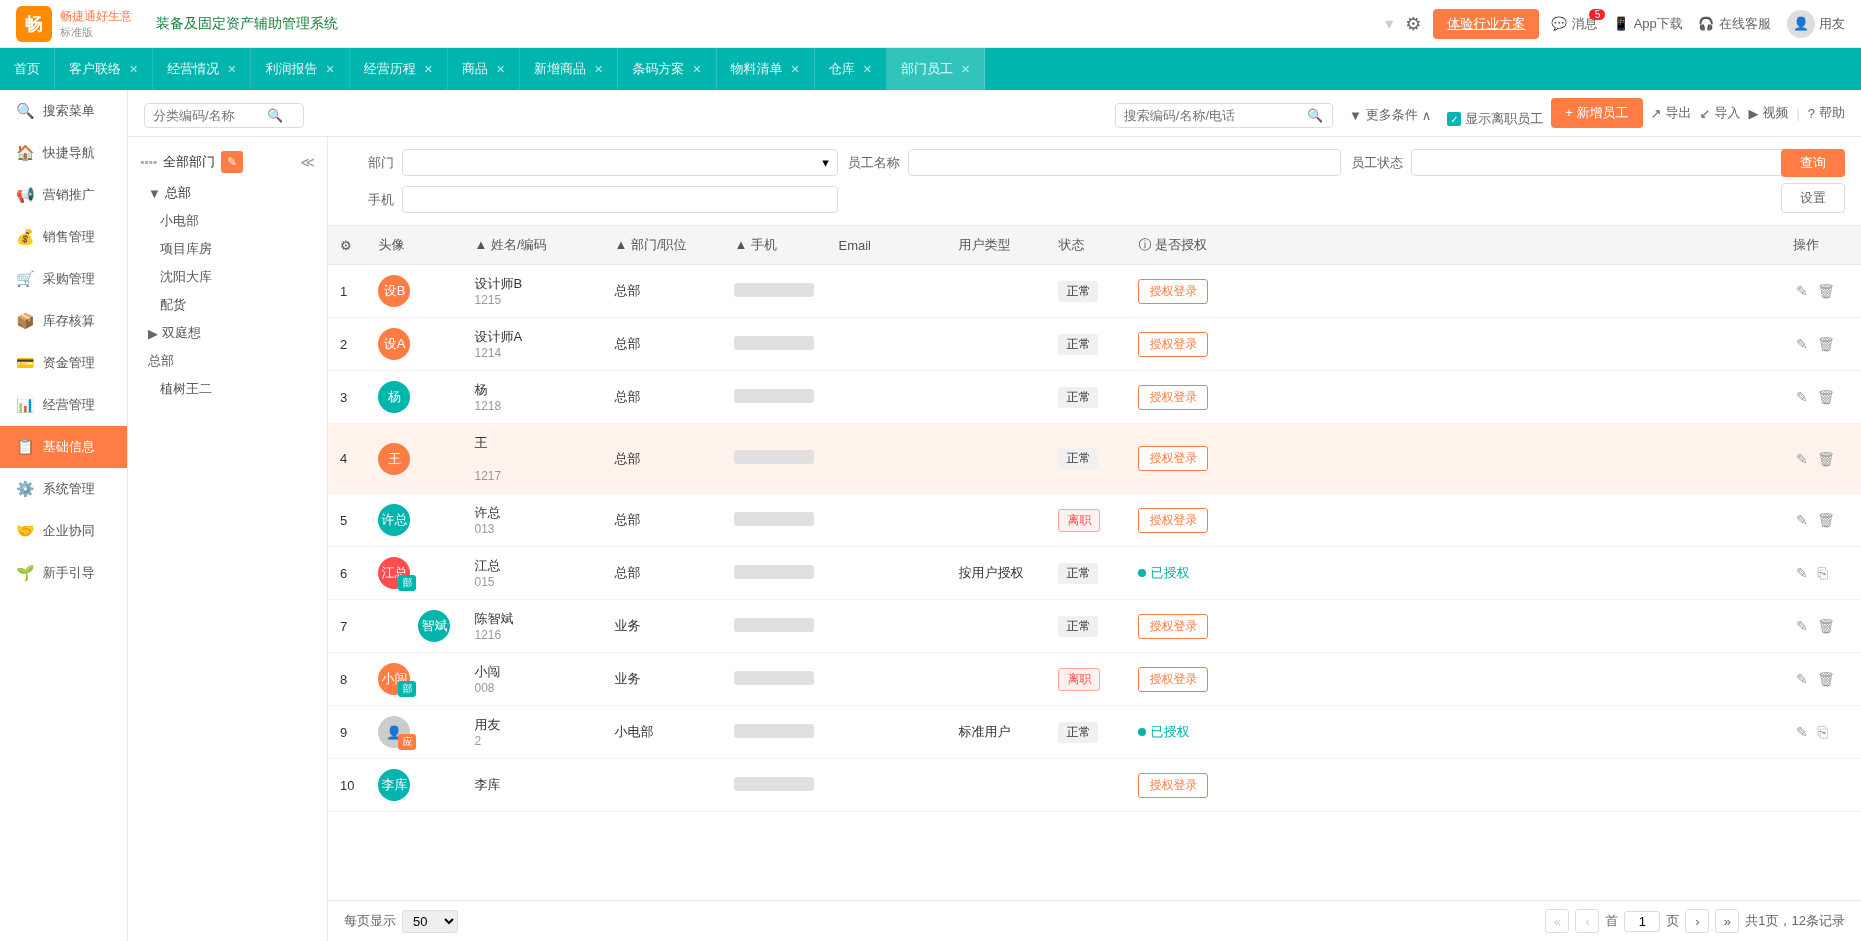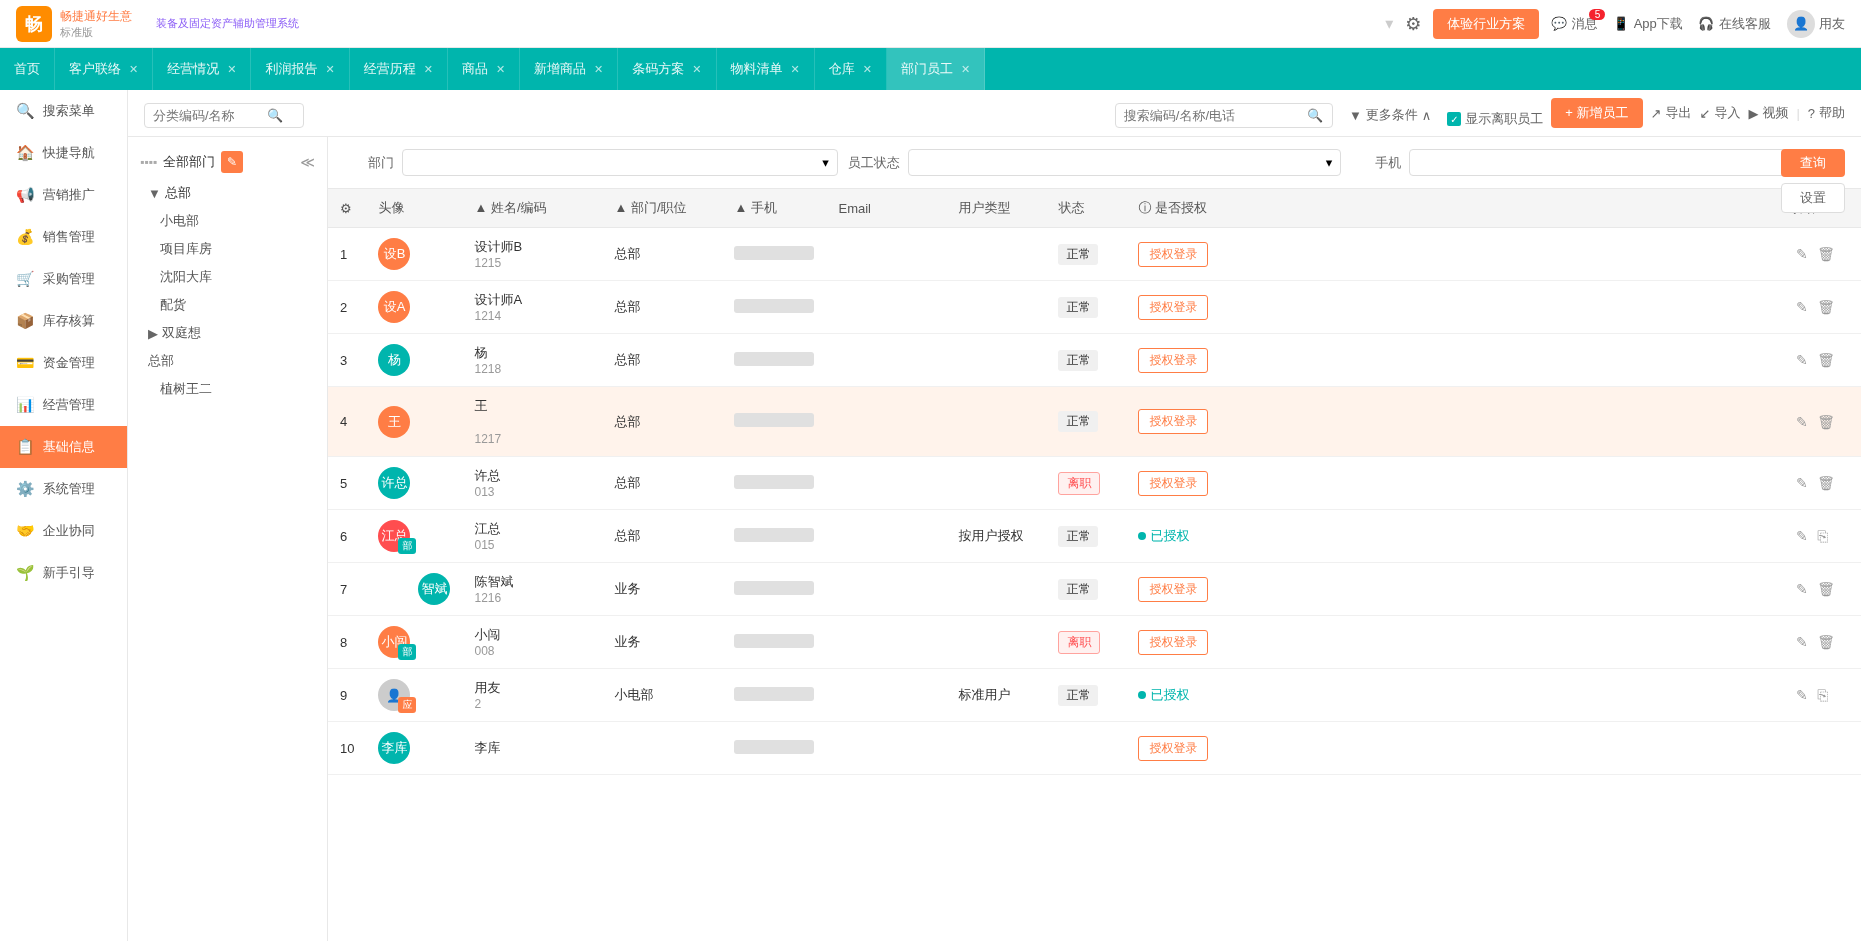--- a/index.html
+++ b/index.html
@@ -6,25 +6,25 @@
     body { background: #f5f5f5; overflow: hidden; width: 1861px; height: 941px; }
 
     
     .top-bar {
       display: flex; align-items: center; height: 48px;
       background: #fff; border-bottom: 1px solid #e8e8e8;
       padding: 0 16px; gap: 12px;
     }
     .logo-area { display: flex; align-items: center; gap: 8px; width: 128px; }
     .logo-icon { width: 36px; height: 36px; background: #ff8c00; border-radius: 6px; display: flex; align-items: center; justify-content: center; color: white; font-size: 18px; font-weight: bold; }
-    .system-title { flex: 1; font-size: 11px; color: #8b5cf6; font-weight: 500; }
+    .system-title { flex: 1; font-size: 14px; color: #15803d; font-weight: 500; }
     .top-bar-right { display: flex; align-items: center; gap: 16px; margin-left: auto; }
     .top-btn { display: flex; align-items: center; gap: 4px; color: #666; font-size: 13px; cursor: pointer; position: relative; }
     .badge { position: absolute; top: -6px; right: -8px; background: #f5222d; color: white; border-radius: 10px; font-size: 10px; padding: 0 4px; min-width: 16px; text-align: center; }
-    .try-btn { background: #ff7d45; color: white; border: none; padding: 6px 14px; border-radius: 4px; cursor: pointer; font-size: 13px; }
+    .try-btn { background: #ff7d45; color: white; border: none; padding: 6px 14px; border-radius: 4px; cursor: pointer; font-size: 13px; text-decoration: underline; }
     .settings-btn { color: #666; font-size: 18px; cursor: pointer; }
     .user-avatar { width: 28px; height: 28px; background: #ddd; border-radius: 50%; display: flex; align-items: center; justify-content: center; }
 
     
     .nav-tabs {
       display: flex; align-items: center; background: #00b5ad; height: 42px; padding: 0 0 0 0; overflow: hidden;
     }
     .nav-tab {
       display: flex; align-items: center; padding: 0 14px; height: 56px; color: rgba(255,255,255,0.9); font-size: 13px; cursor: pointer; white-space: nowrap; border-right: 1px solid rgba(255,255,255,0.15); gap: 4px;
     }
@@ -329,20 +329,24 @@
 
         <div class="filter-form">
           <div class="filter-row">
             <span class="filter-label">部门</span>
             <div class="filter-select" style="width:200px;">
               <span></span>
               <span>▾</span>
             </div>
           </div>
           <div class="filter-row">
+            <span class="filter-label">员工名称</span>
+            <input class="filter-input" type="text" style="width: 200px;">
+          </div>
+          <div class="filter-row">
             <span class="filter-label">员工状态</span>
             <div class="filter-select" style="width:200px;">
               <span></span>
               <span>▾</span>
             </div>
           </div>
           <div class="filter-row">
             <span class="filter-label">手机</span>
             <input class="filter-input" type="text" style="width: 200px;">
           </div>
@@ -603,17 +607,37 @@
                 <td></td>
                 <td></td>
                 <td><button class="auth-btn">授权登录</button></td>
                 <td></td>
                 <td></td>
               </tr>
             </tbody>
           </table>
         </div>
 
+        <div class="table-footer">
+          <div class="per-page">
+            <span>每页显示</span>
+            <select class="per-page-select">
+              <option>50</option>
+              <option>20</option>
+              <option>100</option>
+            </select>
+          </div>
+          <div class="pagination">
+            <div class="page-btn disabled">«</div>
+            <div class="page-btn disabled">‹</div>
+            <span>首</span>
+            <input class="page-input" type="text" value="1" style="">
+            <span>页</span>
+            <div class="page-btn">›</div>
+            <div class="page-btn">»</div>
+            <span class="total-info">共1页，12条记录</span>
+          </div>
+        </div>
 
       </div>
     </div>
   </div>
 </div>
 
 </body></html>

